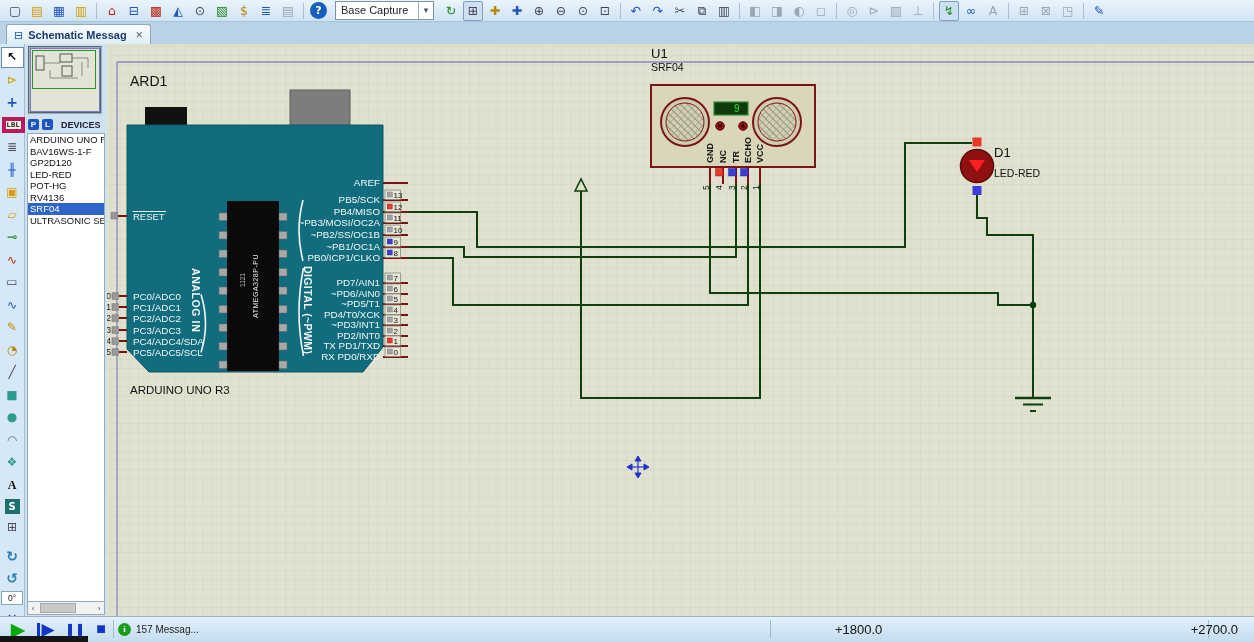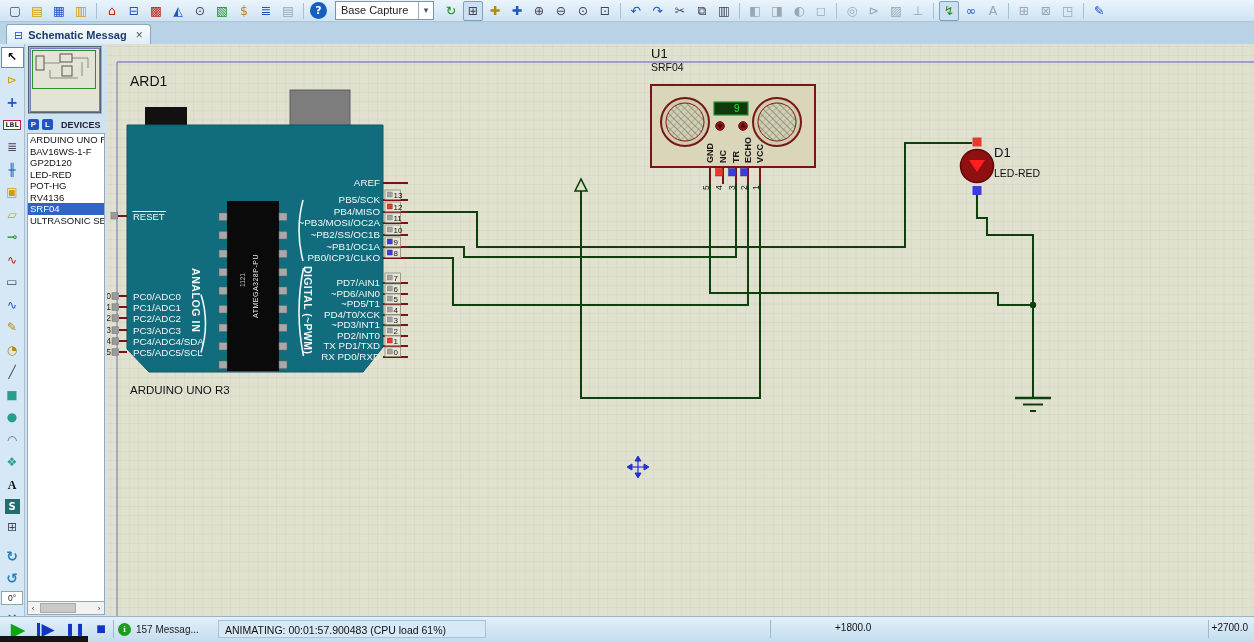--- a/index.html
+++ b/index.html
@@ -30,21 +30,21 @@
     align-items:center;padding:0 7px;font-size:11px;font-weight:bold;color:#1a3a6b;}
   #tab .ticon{color:#1f55c0;font-family:"DejaVu Sans",sans-serif;margin-right:5px;font-size:11px;font-weight:normal;}
   #tab .tclose{margin-left:9px;color:#555;font-weight:normal;font-size:12px;}
   
   #toolbox{position:absolute;left:0;top:44px;width:25px;bottom:25px;background:#d6e8f6;
     border-right:1px solid #a8bed0;display:flex;flex-direction:column;align-items:center;padding-top:3px;box-sizing:border-box;}
   .lbi{width:21px;height:19px;line-height:19px;text-align:center;font-size:12px;
     font-family:"DejaVu Sans",sans-serif;margin-bottom:1.5px;border:1px solid transparent;flex:0 0 auto;}
   .lbi.pressed{background:#fff;border:1px solid #6a8aa8;}
   .ic-lbl{font-size:6.5px;font-weight:bold;color:#334;border:1px solid transparent;}
-  .ic-lbl i{border:1px solid #be185d;font-style:normal;padding:0 1px;background:#ffffe0;}
+  .ic-lbl i{border:4px solid #be185d;font-style:normal;padding:0 1px;background:#ffffe0;}
   .ic-sym{background:#1f6f6f;color:#fff;font-weight:bold;font-size:10px;width:13px;height:13px;
     line-height:13px;margin:2px auto 3px;}
   .tgap{height:6px;flex:0 0 auto;}
   .angle{width:20px;height:12px;background:#fff;border:1px solid #8aa;font-size:8.5px;
     line-height:12px;text-align:center;color:#222;margin-bottom:2px;flex:0 0 auto;}
   
   #panel{position:absolute;left:25px;top:44px;width:82px;bottom:25px;background:#cfe2f1;}
   #preview{position:absolute;left:3px;top:2px;width:74px;height:68px;background:#e8e8da;
     border:2px groove #9ab0c0;box-sizing:border-box;}
   #dev-head{position:absolute;left:0;top:74px;width:100%;height:13px;display:flex;align-items:center;}
@@ -88,23 +88,23 @@
   #step{left:34px;width:24px;color:#1235c9;font-size:17px;}
   #step::before{content:"";border-left:3px solid #1235c9;height:13px;margin-right:1px;}
   #pause{left:64px;width:22px;color:#1235c9;font-size:12px;letter-spacing:0px;}
   #stop{left:90px;width:22px;color:#1235c9;font-size:16px;}
   .sdiv{position:absolute;top:3px;height:18px;width:1px;background:#9fb8cc;}
   #msg{position:absolute;left:118px;top:2px;height:20px;display:flex;align-items:center;font-size:10px;color:#222;}
   #msg .info{width:13px;height:13px;background:#1a9e1a;color:#fff;border-radius:50%;text-align:center;
     line-height:13px;font-size:9px;font-weight:bold;font-family:"Liberation Serif",serif;margin-right:5px;}
   #anim{position:absolute;left:218px;top:2.5px;width:268px;height:18px;border:1px solid #aac2d6;
     background:#d7e9f7;font-size:10.5px;color:#111;line-height:18px;padding-left:6px;box-sizing:border-box;white-space:nowrap;overflow:hidden;}
-  .coord{position:absolute;top:5px;font-size:10px;color:#111;}
+  .coord{position:absolute;top:5px;font-size:13px;color:#111;}
   #coordx{left:835px;}
-  #coordy{right:6px;}
+  #coordy{right:16px;}
   #blackstrip{position:absolute;left:0;bottom:0;width:88px;height:6px;background:#141414;}
 </style>
 </head>
 <body>
 
 <div id="app">
 
   <div id="toolbar">
     <span class="tbi c-dark">▢</span>
     <span class="tbi c-yellow">▤</span>
@@ -520,21 +520,20 @@
   <div id="status">
     <span id="play" class="sbtn">▶</span>
     <span id="step" class="sbtn">▶</span>
     <span id="pause" class="sbtn">❚❚</span>
     <span id="stop" class="sbtn">■</span>
     <span class="sdiv" style="left:113px;"></span>
     <span id="msg">
       <span class="info">i</span>
       <span>157 Messag...</span>
     </span>
-    <span id="anim">ANIMATING: 00:01:57.900483 (CPU load 61%)</span>
     <span class="sdiv" style="left:770px;"></span>
     <span id="coordx" class="coord">+1800.0</span>
     <span class="sdiv" style="left:1208px;"></span>
     <span id="coordy" class="coord">+2700.0</span>
     <span id="blackstrip"></span>
   </div>
 
 </div>
 
 </body></html>

